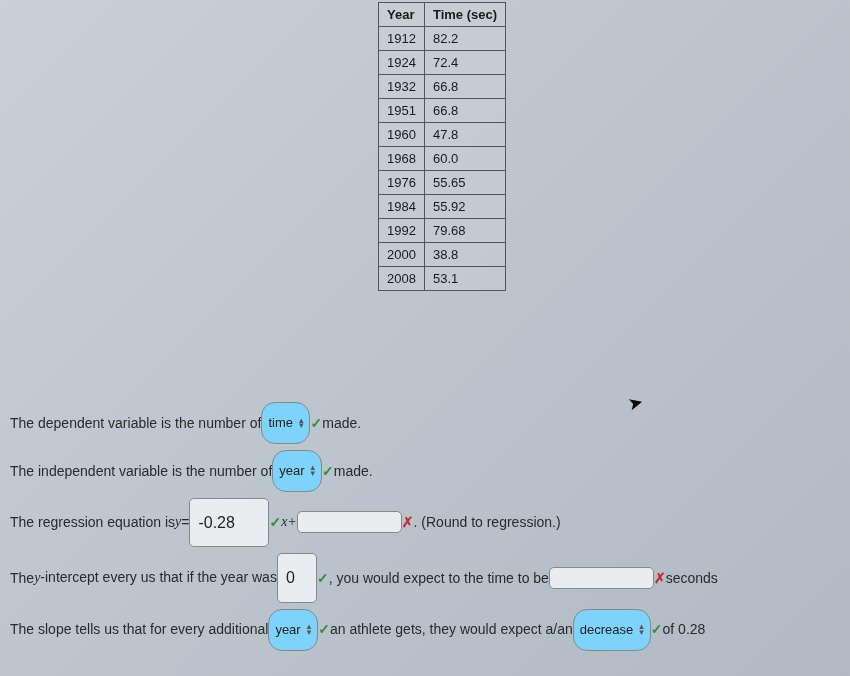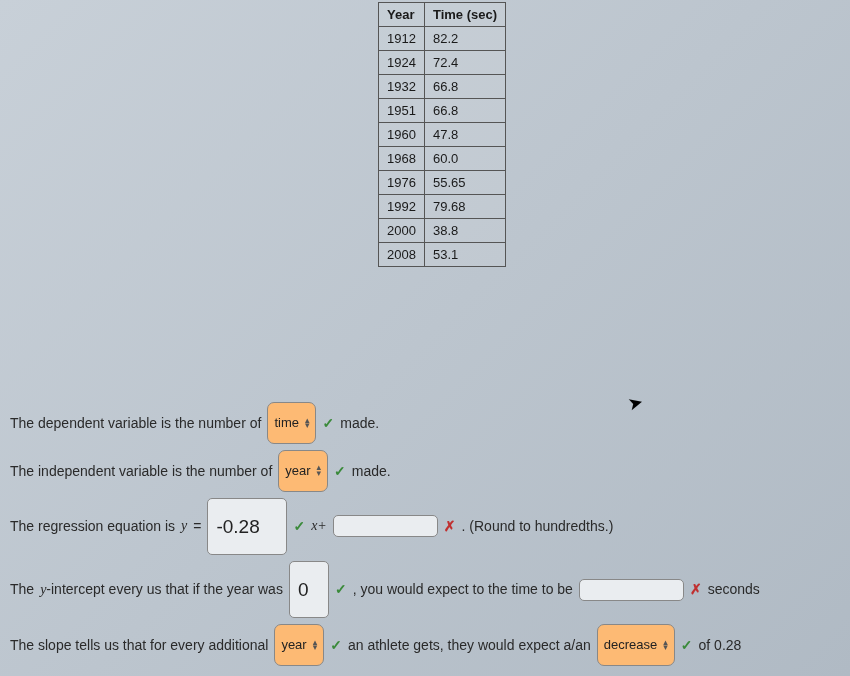--- a/index.html
+++ b/index.html
@@ -39,47 +39,46 @@
       left: 10px;
       top: 402px;
       right: 0;
       line-height: 2.6;
     }
     .qline {
       display: flex;
       align-items: center;
       flex-wrap: nowrap;
       margin-bottom: 6px;
-      gap: 6px;
       white-space: nowrap;
     }
     .select {
       display: inline-flex;
       align-items: center;
-      background: #fdba74;
+      background: #7dd3fc;
       border: 1px solid #888;
-      border-radius: 7px;
+      border-radius: 14px;
       padding: 3px 6px;
       font-size: 13px;
       color: #222;
       gap: 6px;
     }
     .select-arrows {
       font-size: 9px;
       color: #555;
       line-height: 0.6;
       display: flex;
       flex-direction: column;
     }
     .input-box {
       background: #eaedf0;
       border: 1px solid #888;
       border-radius: 5px;
       padding: 3px 8px;
-      font-size: 19px;
+      font-size: 16px;
       color: #222;
       min-width: 60px;
       min-height: 22px;
       display: inline-block;
     }
     .input-empty {
       min-width: 105px;
     }
     .check {
       color: #3a8a3a;
@@ -137,20 +136,24 @@
       </tr>
       <tr>
         <td>1968</td>
         <td>60.0</td>
       </tr>
       <tr>
         <td>1976</td>
         <td>55.65</td>
       </tr>
       <tr>
+        <td>1984</td>
+        <td>55.92</td>
+      </tr>
+      <tr>
         <td>1992</td>
         <td>79.68</td>
       </tr>
       <tr>
         <td>2000</td>
         <td>38.8</td>
       </tr>
       <tr>
         <td>2008</td>
         <td>53.1</td>
@@ -190,21 +193,21 @@
 
   <div class="qline">
     <span>The regression equation is</span>
     <span class="italic">y</span>
     <span>=</span>
     <span class="input-box" style="min-width:80px">-0.28</span>
     <span class="check">✓</span>
     <span class="italic">x+</span>
     <span class="input-box input-empty"></span>
     <span class="cross">✗</span>
-    <span>. (Round to hundredths.)</span>
+    <span>. (Round to regression.)</span>
   </div>
 
   <div class="qline">
     <span>The</span>
     <span><span class="italic">y</span><span>-intercept every us that if the year was</span></span>
     <span class="input-box" style="min-width:40px">0</span>
     <span class="check">✓</span>
     <span>, you would expect to the time to be</span>
     <span class="input-box input-empty"></span>
     <span class="cross">✗</span>

